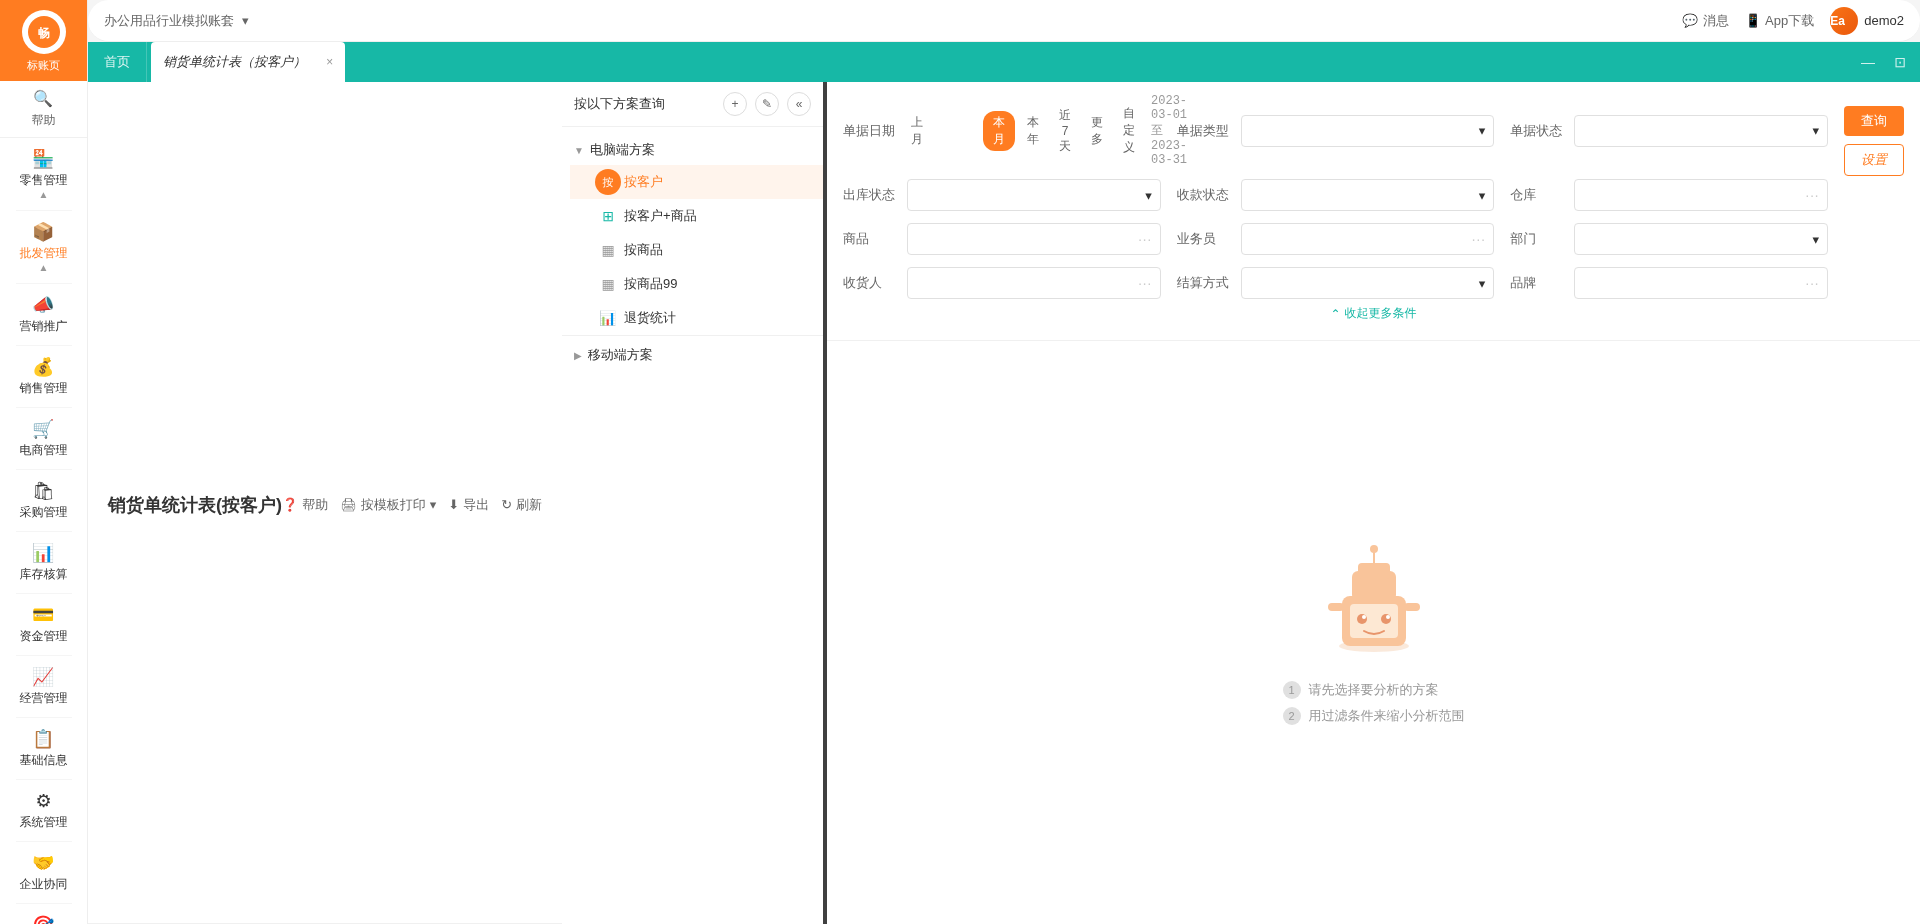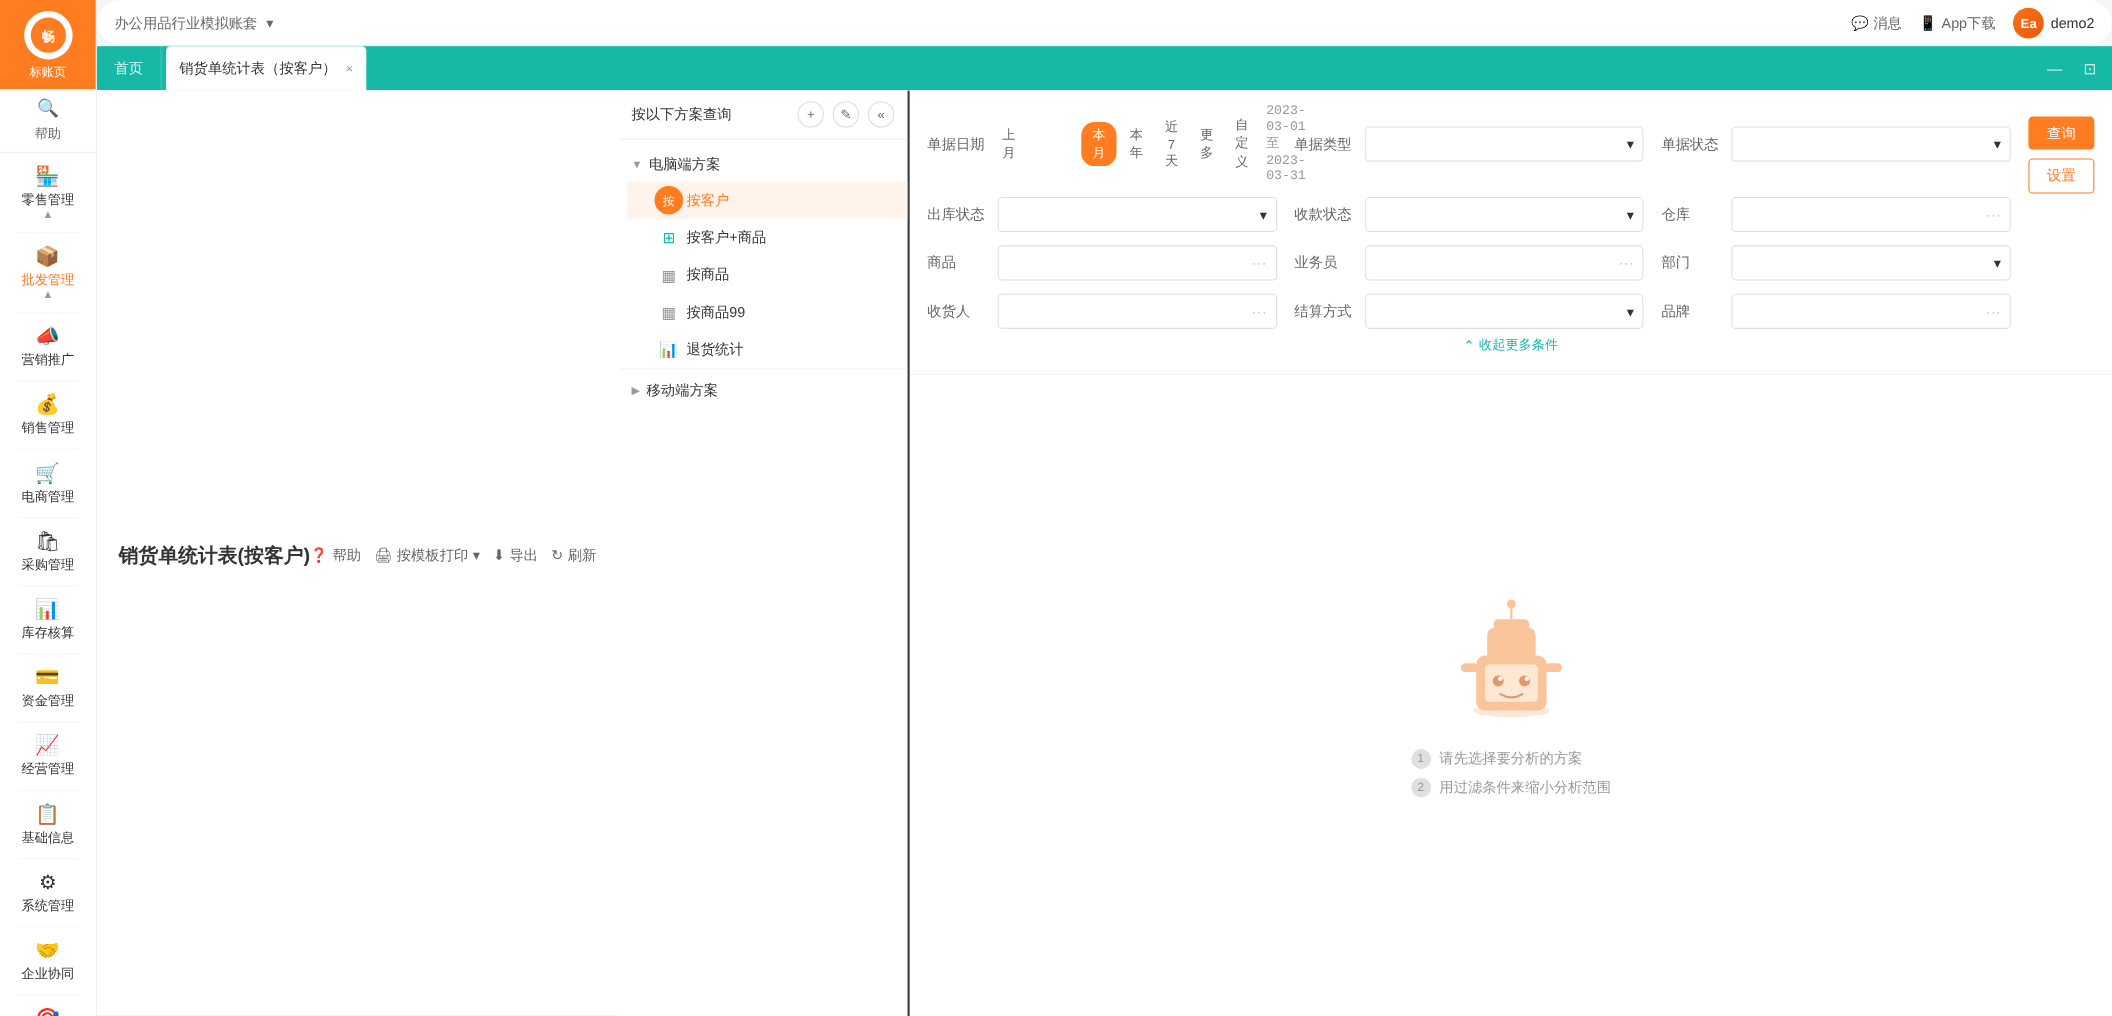--- a/index.html
+++ b/index.html
@@ -85,21 +85,21 @@
     }
     .topbar-left { display: flex; align-items: center; gap: 8px; }
     .topbar-title { font-size: 13px; color: #666; }
     .topbar-dropdown { font-size: 13px; color: #666; cursor: pointer; }
     .topbar-right { display: flex; align-items: center; gap: 16px; }
     .topbar-icon-btn { display: flex; align-items: center; gap: 4px; color: #666; font-size: 13px; cursor: pointer; }
     .topbar-user { display: flex; align-items: center; gap: 6px; cursor: pointer; }
     .user-avatar {
       width: 28px; height: 28px; border-radius: 50%;
       background: linear-gradient(135deg, #f97316, #ea580c);
-      display: flex; align-items: center; justify-content: center;
+      display: flex; align-items: center; justify-content: flex-start;
       color: #fff; font-size: 12px; font-weight: bold;
     }
     .user-name { font-size: 13px; color: #333; }
 
     
     .tabbar {
       height: 40px;
       background: #17b8a6;
       display: flex;
       align-items: center;
@@ -113,26 +113,27 @@
       color: rgba(255,255,255,0.85);
       font-size: 13px;
       cursor: pointer;
       border-right: 1px solid rgba(255,255,255,0.2);
     }
     .tab-active {
       padding: 0 12px;
       height: 100%;
       display: flex;
       align-items: center;
-      gap: 8px;
+      gap: 20px;
       background: #fff;
       color: #333;
       font-size: 13px;
       border-radius: 4px 4px 0 0;
       margin-left: 4px;
+      font-style: italic;
     }
     .tab-close { cursor: pointer; color: #999; font-size: 12px; }
     .tab-actions {
       margin-left: auto;
       display: flex;
       align-items: center;
       gap: 8px;
       padding-right: 8px;
     }
     .tab-action-btn {
@@ -167,34 +168,34 @@
     .page-action-btn {
       display: flex; align-items: center; gap: 4px;
       font-size: 13px; color: #666; cursor: pointer;
     }
     .btn-primary {
       background: #ff7c21; color: #fff; border: none;
       padding: 6px 16px; border-radius: 4px; cursor: pointer; font-size: 13px;
     }
     .btn-secondary {
       background: #fff; color: #ff7c21; border: 1px solid #ff7c21;
-      padding: 6px 16px; border-radius: 4px; cursor: pointer; font-size: 13px;
+      padding: 6px 16px; border-radius: 4px; cursor: pointer; font-size: 13px; font-style: italic;
     }
 
     
     .main-body {
       flex: 1;
       display: flex;
       overflow: hidden;
     }
 
     
     .left-panel {
       width: 265px;
-      border-right: 2px solid #404040;
+      border-right: 4px solid #404040;
       display: flex;
       flex-direction: column;
       flex-shrink: 0;
       overflow-y: auto;
       background: #fff;
     }
     .panel-header {
       padding: 10px 12px;
       display: flex;
       align-items: center;

